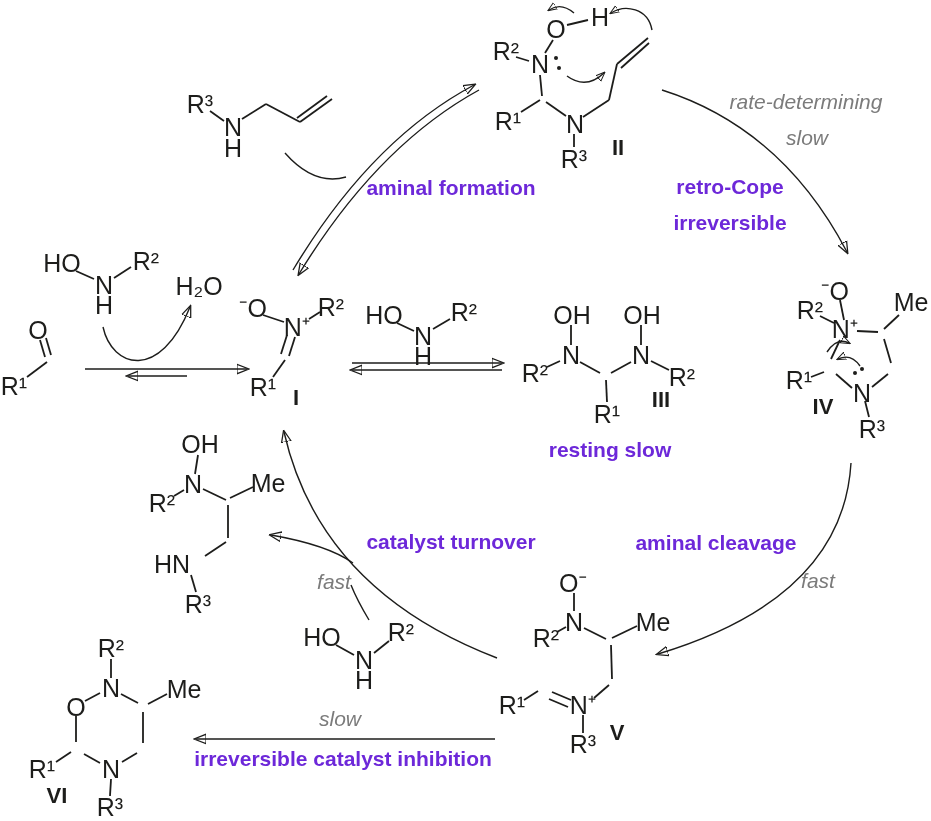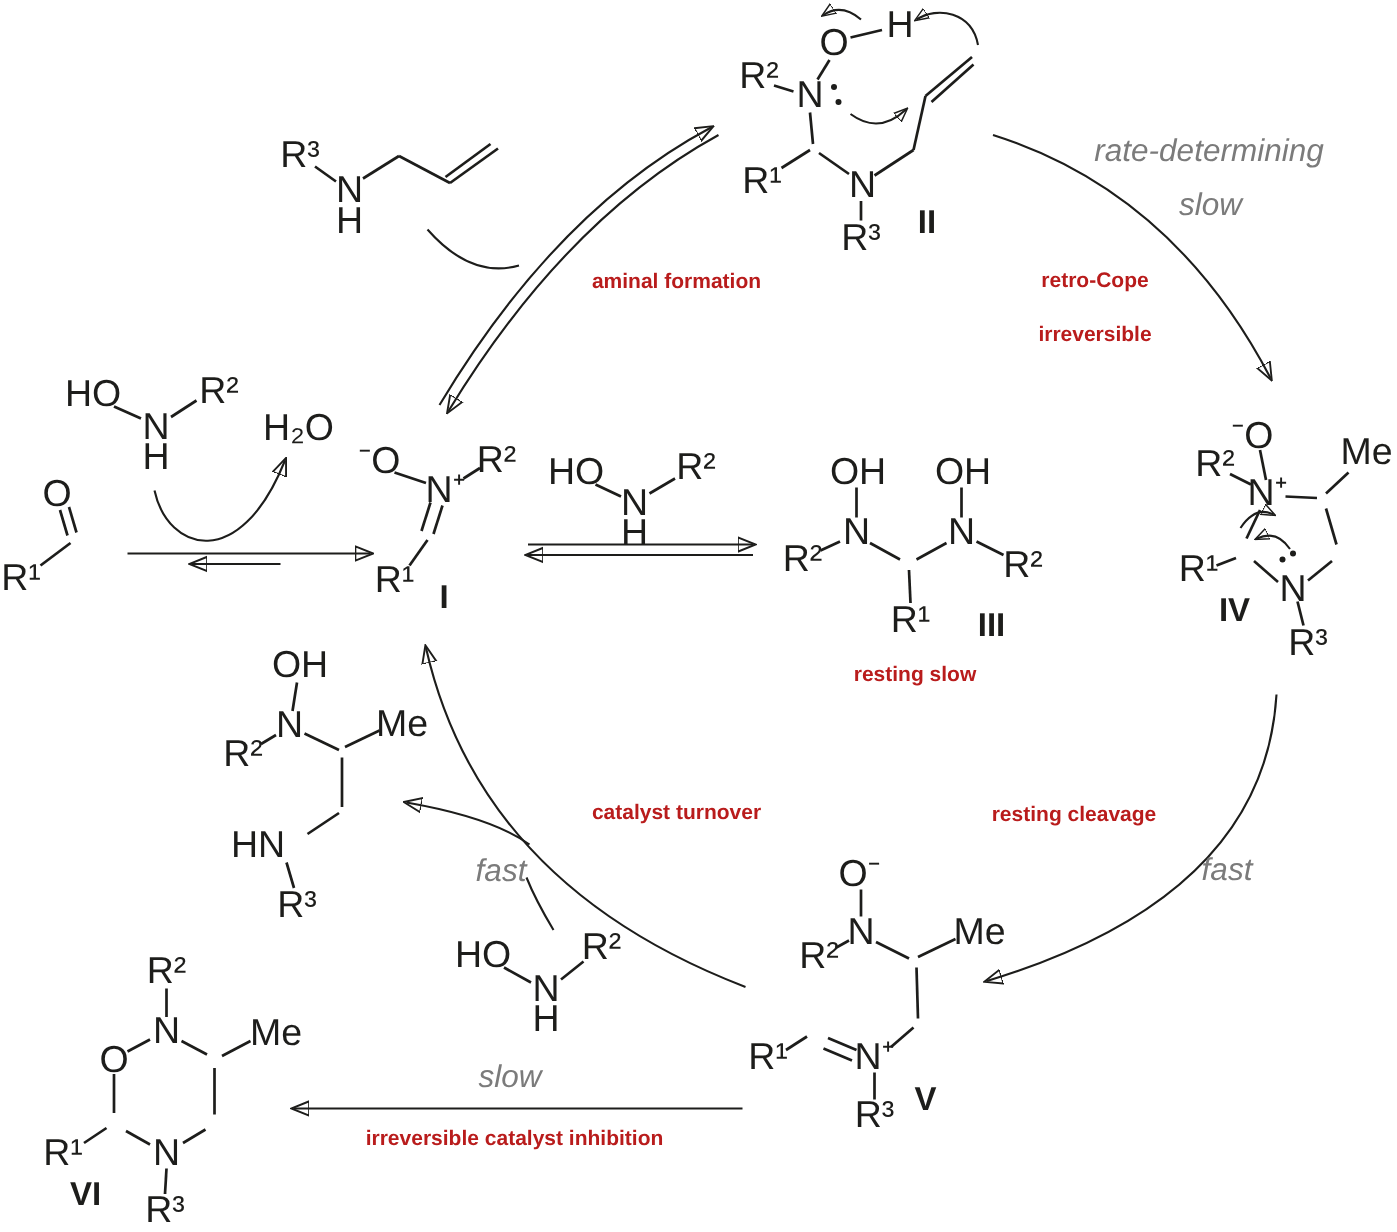--- a/index.html
+++ b/index.html
@@ -3,22 +3,22 @@
 <meta charset="utf-8">
 <style>
   html,body{margin:0;padding:0;background:#fff;}
   .canvas{position:relative;width:931px;height:821px;background:#ffffff;
           font-family:"Liberation Sans",sans-serif;overflow:hidden;}
   svg.layer{position:absolute;left:0;top:0;}
   .atom{position:absolute;transform:translate(-50%,-50%);font-size:25px;
         color:#1d1d1b;white-space:nowrap;line-height:1;}
   .roman{position:absolute;transform:translate(-50%,-50%);font-size:22px;
          font-weight:bold;color:#1d1d1b;white-space:nowrap;line-height:1;}
-  .step{position:absolute;transform:translate(-50%,-50%);font-size:14px;
-        font-weight:bold;color:#b91c1c;white-space:nowrap;line-height:1;}
+  .step{position:absolute;transform:translate(-50%,-50%);font-size:21px;
+        font-weight:bold;color:#6d28d9;white-space:nowrap;line-height:1;}
   .ghost{position:absolute;transform:translate(-50%,-50%);font-size:21px;
          font-style:italic;color:#7b7b7b;white-space:nowrap;line-height:1;}
   path,line{stroke:#1d1d1b;fill:none;}
   .bond{stroke-width:1.8;}
   .arrow{stroke-width:1.4;}
   .dot{fill:#1d1d1b;stroke:none;}
 </style>
 </head>
 <body>
 
@@ -207,21 +207,21 @@
 <span class="atom" style="left:423px;top:356px">H</span>
 <span class="atom" style="left:464px;top:312px">R²</span>
 
 <span class="atom" style="left:572px;top:315px">OH</span>
 <span class="atom" style="left:642px;top:315px">OH</span>
 <span class="atom" style="left:571px;top:355px">N</span>
 <span class="atom" style="left:641px;top:355px">N</span>
 <span class="atom" style="left:535px;top:373px">R²</span>
 <span class="atom" style="left:682px;top:377px">R²</span>
 <span class="atom" style="left:607px;top:414px">R¹</span>
-<span class="roman" style="left:661px;top:417px">III</span>
+<span class="roman" style="left:661px;top:400px">III</span>
 
 <span class="atom" style="left:835px;top:291px">⁻O</span>
 <span class="atom" style="left:810px;top:310px">R²</span>
 <span class="atom" style="left:845px;top:329px">N⁺</span>
 <span class="atom" style="left:911px;top:302px">Me</span>
 <span class="atom" style="left:799px;top:380px">R¹</span>
 <span class="atom" style="left:862px;top:393px">N</span>
 <span class="atom" style="left:872px;top:429px">R³</span>
 <span class="roman" style="left:823px;top:407px">IV</span>
 
@@ -254,20 +254,20 @@
 <span class="atom" style="left:364px;top:660px">N</span>
 <span class="atom" style="left:364px;top:680px">H</span>
 <span class="atom" style="left:401px;top:632px">R²</span>
 
 <span class="step" style="left:451px;top:187px">aminal formation</span>
 <span class="ghost" style="left:806px;top:101px">rate-determining</span>
 <span class="ghost" style="left:807px;top:137px">slow</span>
 <span class="step" style="left:730px;top:186px">retro-Cope</span>
 <span class="step" style="left:730px;top:222px">irreversible</span>
 <span class="step" style="left:610px;top:449px">resting slow</span>
-<span class="step" style="left:716px;top:542px">resting cleavage</span>
+<span class="step" style="left:716px;top:542px">aminal cleavage</span>
 <span class="ghost" style="left:818px;top:580px">fast</span>
 <span class="step" style="left:451px;top:541px">catalyst turnover</span>
 <span class="ghost" style="left:334px;top:581px">fast</span>
 <span class="ghost" style="left:340px;top:718px">slow</span>
 <span class="step" style="left:343px;top:758px">irreversible catalyst inhibition</span>
 
 </div>
 
 </body></html>

